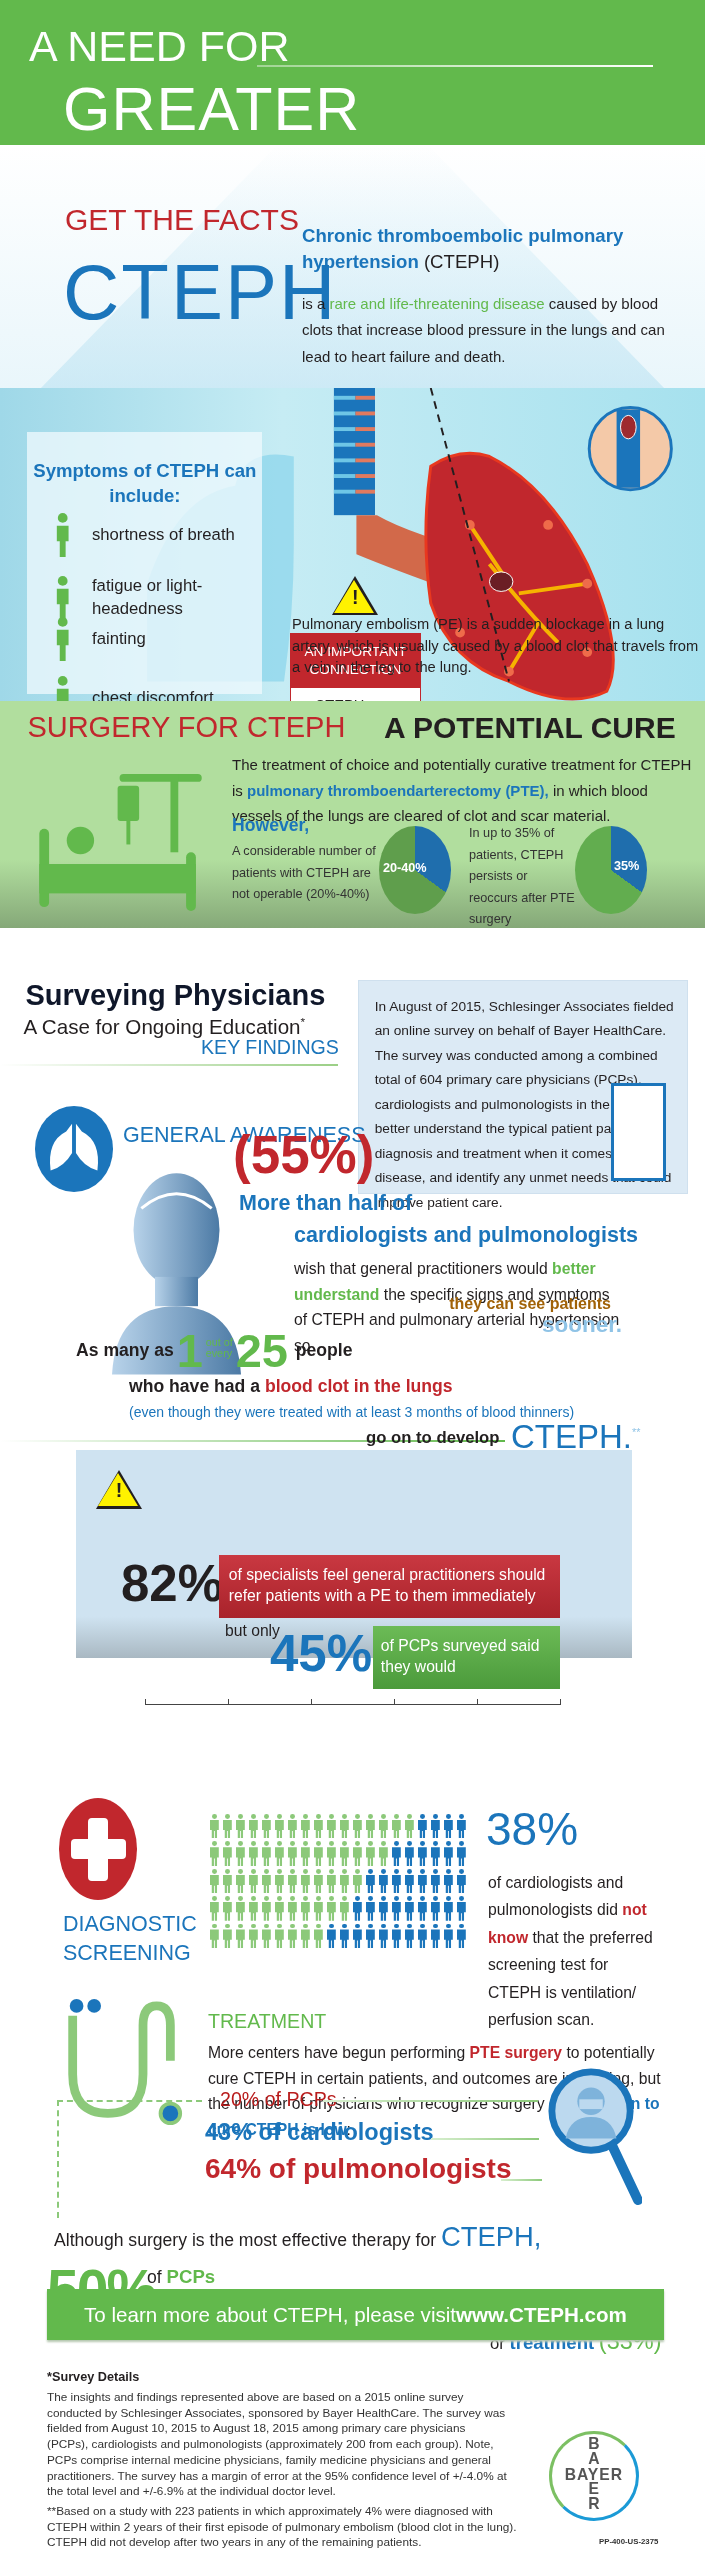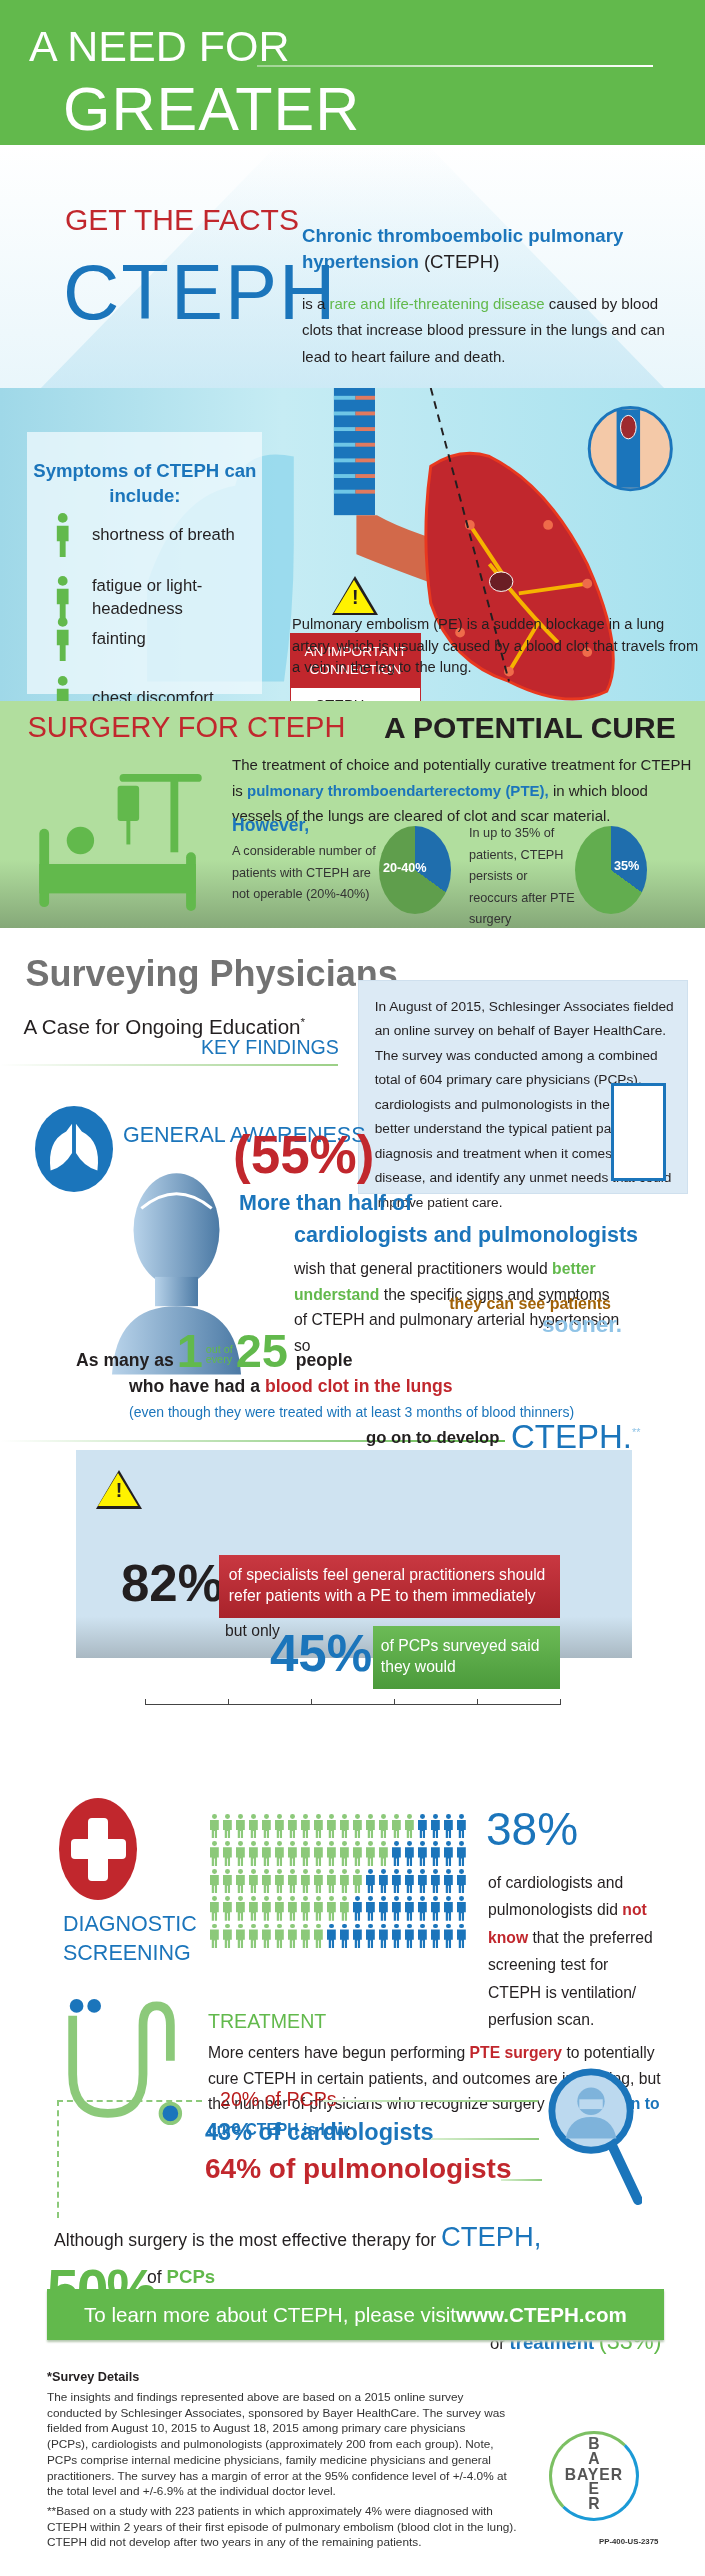--- a/index.html
+++ b/index.html
@@ -33,38 +33,38 @@
 .pe-desc{position:absolute;left:292px;top:614px;width:411px;font-size:14.7px;line-height:21.5px;color:#231f20}
 .surg{position:absolute;left:0;top:701px;width:705px;height:227px;background:linear-gradient(#b1de9e 70%,#85a878)}
 .surg .t1{position:absolute;left:27.4px;top:9.8px;font-size:29px;color:#c1272d}
 .surg .t2{position:absolute;left:384px;top:9.8px;font-size:30px;font-weight:bold;color:#231f20}
 .surg .desc{position:absolute;left:232px;top:51px;width:460px;font-size:15px;line-height:25.5px}
 .however{position:absolute;left:232px;top:114px;font-size:17.6px;font-weight:bold;color:#1b75bb}
 .pnote1{position:absolute;left:232px;top:140px;width:147px;font-size:12.7px;line-height:21.5px;color:#333}
 .pnote2{position:absolute;left:469px;top:122px;width:108px;font-size:12.7px;line-height:21.5px;color:#333}
 .pie{position:absolute;width:72px;height:88px;border-radius:50%}
 .pie span{position:absolute;color:#fff;font-weight:bold;font-size:12.7px}
-.surv-title{position:absolute;left:25.5px;top:953px;font-size:36px;font-weight:bold;color:#737373}
+.surv-title{position:absolute;left:25.5px;top:979px;font-size:29px;font-weight:bold;color:#0f172a}
 .surv-sub{position:absolute;left:23.5px;top:1015px;font-size:20.6px;color:#231f20}
 .surv-sub sup{font-size:11.8px}
 .keyf{position:absolute;left:201px;top:1036px;font-size:19.6px;color:#1b75bb}
 .keyline{position:absolute;left:0;top:1064px;width:338px;height:2px;background:linear-gradient(90deg,transparent,#9bcf86)}
 .survbox{position:absolute;left:358px;top:980px;width:330px;height:214px;background:#dceaf5;border:1px solid #cfe0ee}
 .survbox p{position:absolute;left:15.7px;top:13.7px;width:306px;font-size:13.7px;line-height:24.5px;color:#231f20}
 .clip{position:absolute;left:252px;top:102px;width:55px;height:98px;border:3.9px solid #1b75bb;background:#fff}
 .ga-icon{position:absolute;left:35px;top:1106px;width:78px;height:86px;border-radius:50%;background:#1b75bb}
 .ga-label{position:absolute;left:123px;top:1123px;font-size:21.5px;color:#1b75bb}
 .doc{position:absolute;left:112px;top:1169px;width:129px;height:206px}
 .p55{position:absolute;left:233px;top:1124px;font-size:53px;color:#c1272d;font-weight:bold}
 .mth1{position:absolute;left:239px;top:1191px;font-size:21.5px;font-weight:bold;color:#1b75bb}
 .mth2{position:absolute;left:294px;top:1223px;font-size:21.5px;font-weight:bold;color:#1b75bb}
 .mth3{position:absolute;left:294px;top:1256px;width:333px;font-size:15.7px;line-height:25.5px}
 .sooner1{position:absolute;left:400px;top:1295px;width:211px;text-align:right;font-size:16px;font-weight:bold;color:#a16207}
 .sooner2{position:absolute;left:411px;top:1312px;width:211px;text-align:right;font-size:22.5px;font-weight:bold;color:#8fc3e6}
-.many{position:absolute;left:76px;top:1330px;display:flex;align-items:flex-end;font-size:17.6px;font-weight:bold}
+.many{position:absolute;left:76px;top:1330px;display:flex;align-items:center;font-size:17.6px;font-weight:bold}
 .many .one{font-size:47px;color:#62b94c;line-height:41px;margin:0 2.9px}
 .many .oe{font-size:10.8px;color:#62b94c;line-height:10.8px;font-weight:normal;margin-bottom:5.9px}
 .who{position:absolute;left:129px;top:1376px;font-size:17.6px;font-weight:bold}
 .even{position:absolute;left:129px;top:1404px;font-size:14px;color:#1b75bb}
 .goon{position:absolute;left:366px;top:1428px;font-size:16.7px;font-weight:bold}
 .goon-cteph{position:absolute;left:511px;top:1418px;font-size:33px;color:#1b75bb}
 .goon-cteph sup{font-size:10.8px;color:#8fc3e6}
 .goline{position:absolute;left:0;top:1440px;width:505px;height:2px;background:linear-gradient(90deg,transparent,#62b94c)}
 .pebox{position:absolute;left:76px;top:1450px;width:556px;height:208px;background:linear-gradient(#cfe3f1 80%,#a9b8c2)}
 .pebox .ttl{position:absolute;left:71px;top:23.5px;font-size:19.6px;color:#c1272d}

